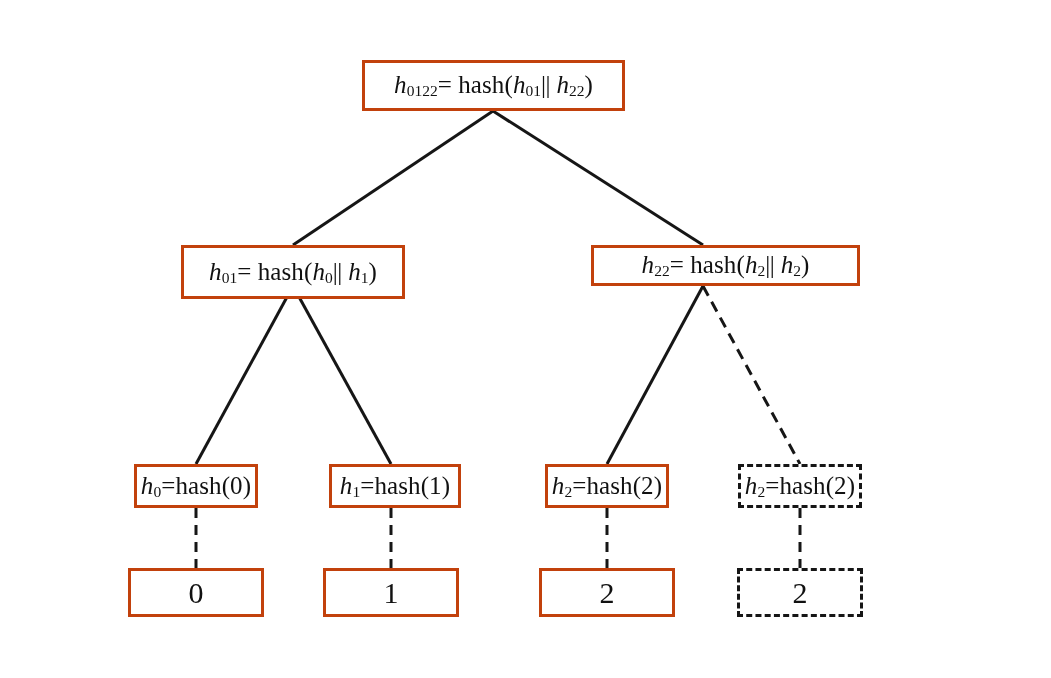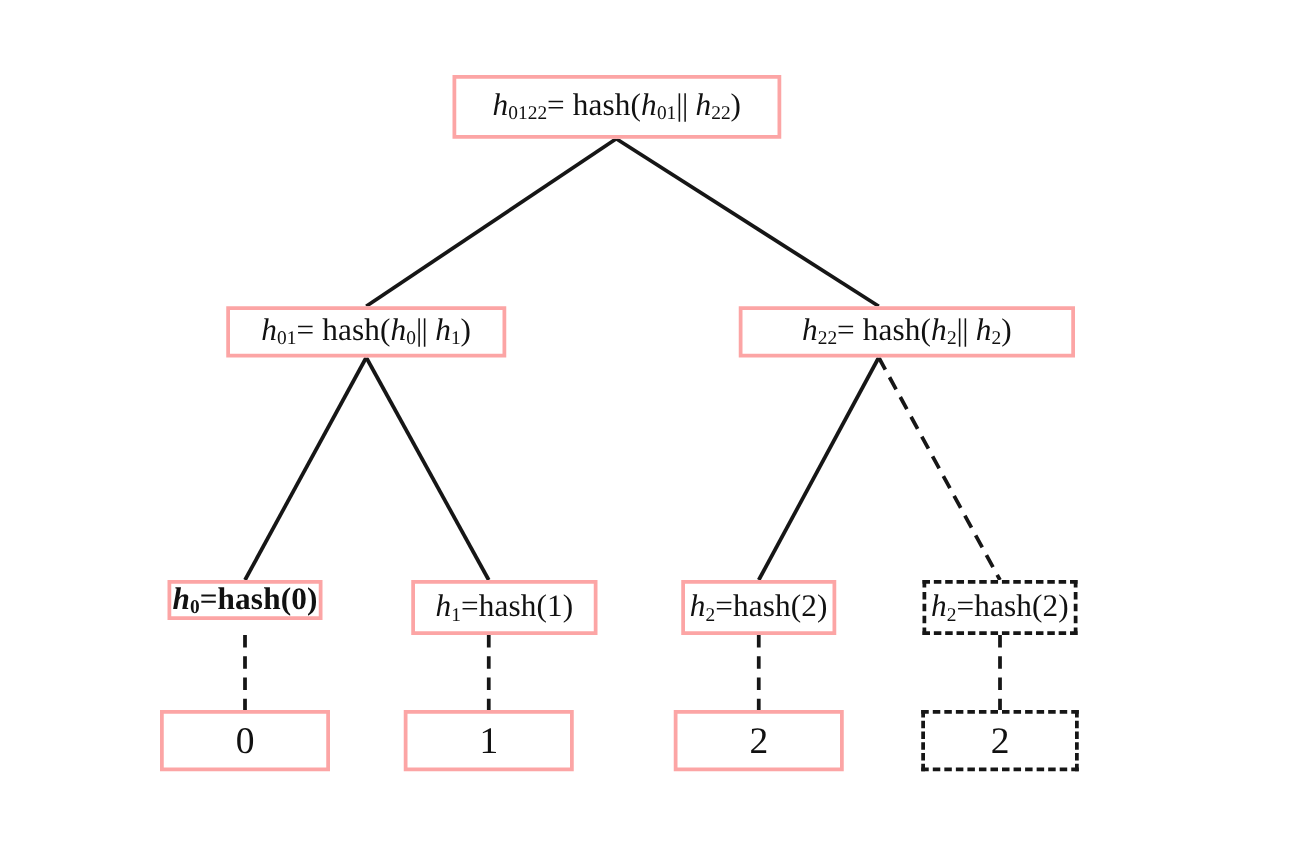--- a/index.html
+++ b/index.html
@@ -31,21 +31,21 @@
     box-sizing: border-box;
     background: #ffffff;
     display: flex;
     align-items: center;
     justify-content: center;
     color: #111111;
     z-index: 2;
     white-space: nowrap;
   }
   .node.solid {
-    border: 3px solid #fca5a5;
+    border: 3px solid #c2410c;
   }
   .node.dashed {
     border: 3px dashed #161616;
   }
   .node-label {
     font-family: "Liberation Serif", "DejaVu Serif", serif;
     font-size: 25px;
     line-height: 1;
     letter-spacing: 0.1px;
     color: #111111;
@@ -93,39 +93,39 @@
     <line x1="607" y1="508" x2="607" y2="568" stroke="#161616" stroke-width="3" stroke-dasharray="10 7"></line>
     <line x1="800" y1="508" x2="800" y2="568" stroke="#161616" stroke-width="3" stroke-dasharray="10 7"></line>
   </svg>
 
   <div class="node solid" style="left:362px; top:60px; width:263px; height:51px;">
     <span class="node-label">
       <span class="v">h</span><sub>0122</sub><span>=</span>&nbsp;<span>hash(</span><span class="v">h</span><sub>01</sub><span class="bar">||</span>&nbsp;<span class="v">h</span><sub>22</sub><span>)</span>
     </span>
   </div>
 
-  <div class="node solid" style="left:181px; top:245px; width:224px; height:41px;">
+  <div class="node solid" style="left:181px; top:245px; width:224px; height:54px;">
     <span class="node-label">
       <span class="v">h</span><sub>01</sub><span>=</span>&nbsp;<span>hash(</span><span class="v">h</span><sub>0</sub><span class="bar">||</span>&nbsp;<span class="v">h</span><sub>1</sub><span>)</span>
     </span>
   </div>
 
   <div class="node solid" style="left:591px; top:245px; width:269px; height:41px;">
     <span class="node-label">
       <span class="v">h</span><sub>22</sub><span>=</span>&nbsp;<span>hash(</span><span class="v">h</span><sub>2</sub><span class="bar">||</span>&nbsp;<span class="v">h</span><sub>2</sub><span>)</span>
     </span>
   </div>
 
-  <div class="node solid" style="left:134px; top:464px; width:124px; height:32px;font-weight:bold;">
+  <div class="node solid" style="left:134px; top:464px; width:124px; height:44px;">
     <span class="node-label">
       <span class="v">h</span><sub>0</sub><span>=</span><span>hash(</span><span>0</span><span>)</span>
     </span>
   </div>
 
-  <div class="node solid" style="left:329px; top:464px; width:149px; height:44px;">
+  <div class="node solid" style="left:329px; top:464px; width:132px; height:44px;">
     <span class="node-label">
       <span class="v">h</span><sub>1</sub><span>=</span><span>hash(</span><span>1</span><span>)</span>
     </span>
   </div>
 
   <div class="node solid" style="left:545px; top:464px; width:124px; height:44px;">
     <span class="node-label">
       <span class="v">h</span><sub>2</sub><span>=</span><span>hash(</span><span>2</span><span>)</span>
     </span>
   </div>

